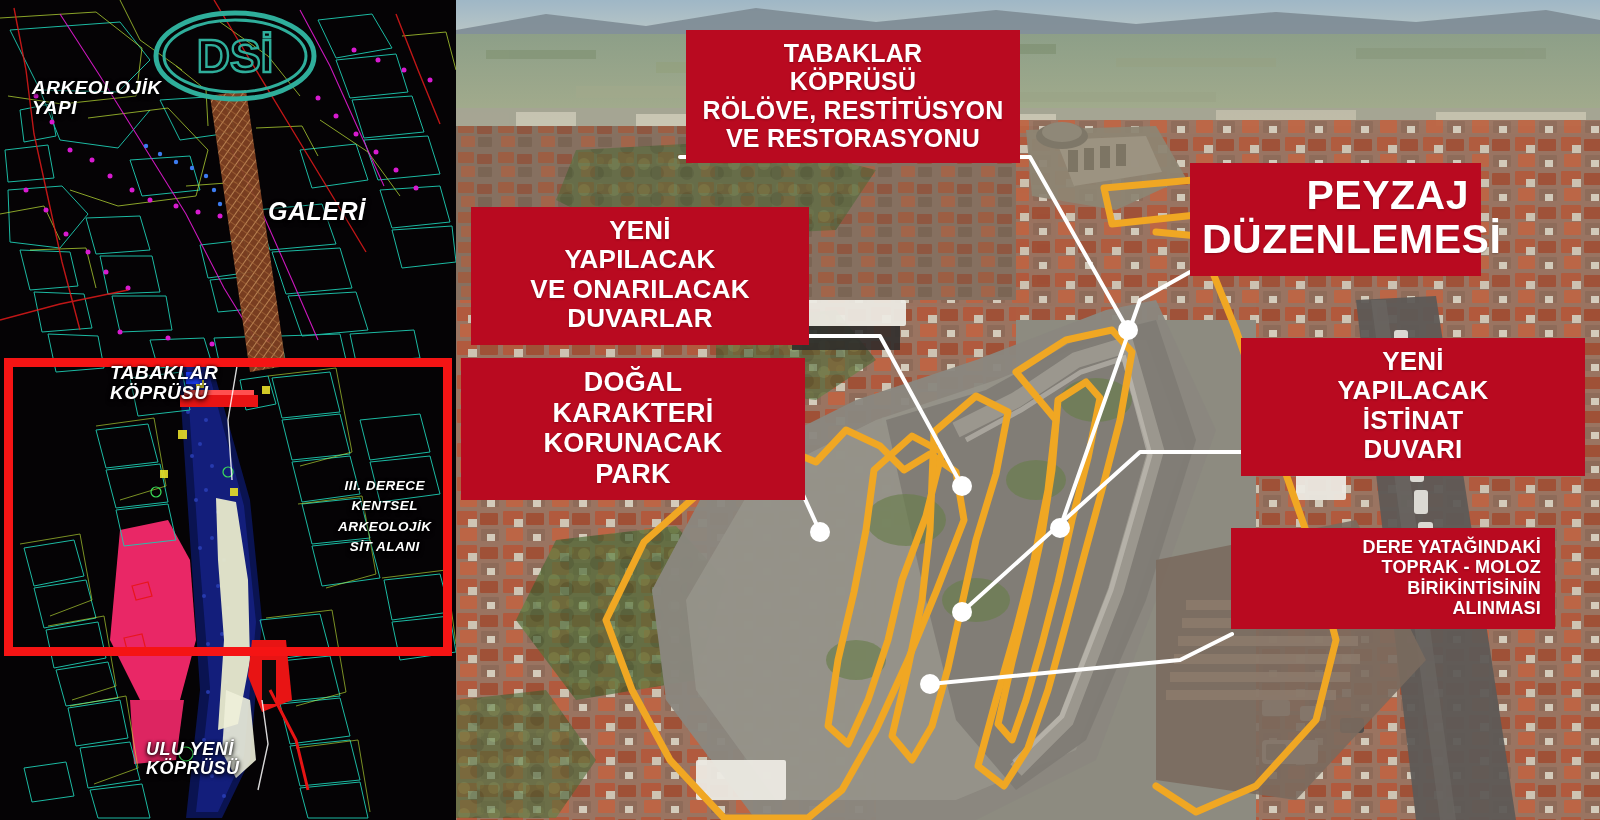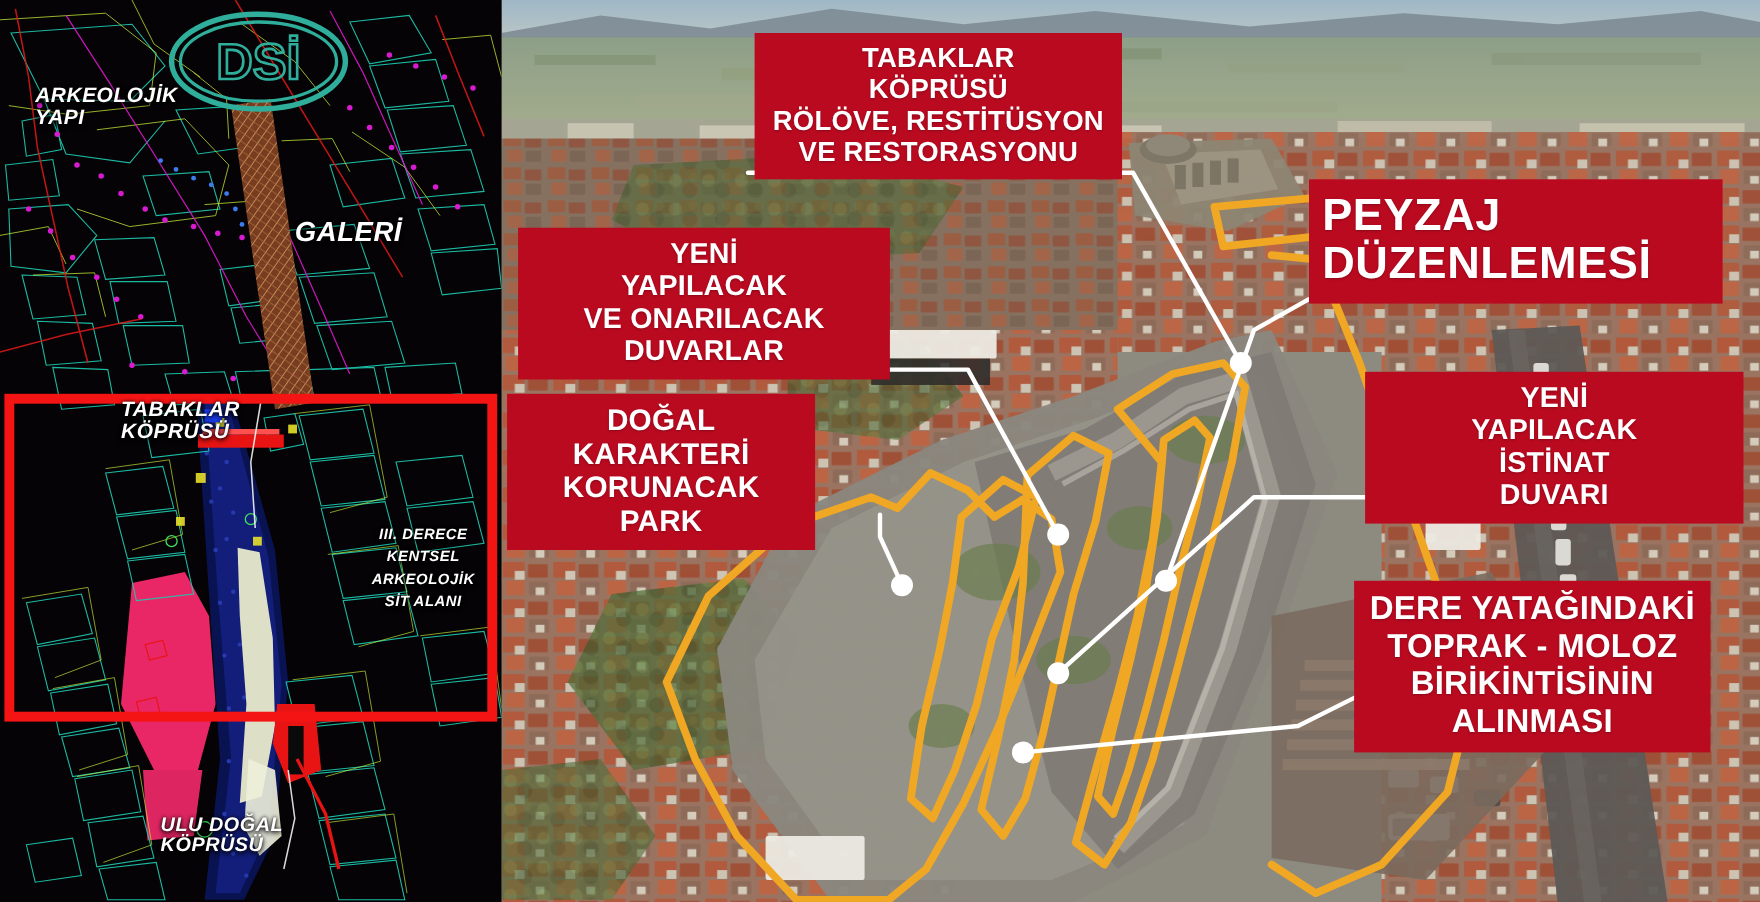--- a/index.html
+++ b/index.html
@@ -78,25 +78,25 @@
     font-weight: 800;
     text-align: center;
     line-height: 1.13;
     white-space: pre-line;
     padding: 9px 14px 11px 14px;
     z-index: 60;
     text-shadow: 0 1px 2px rgba(0,0,0,.25);
     letter-spacing: 0.2px;
   }
   #callout-tabaklar { left: 686px; top: 30px;  width: 334px; font-size: 25px; }
-  #callout-peyzaj   { left: 1190px; top: 163px; width: 376px; font-size: 41px; line-height: 1.08; letter-spacing:0.5px; text-align:left; padding: 10px 12px 14px; }
+  #callout-peyzaj   { left: 1190px; top: 163px; width: 291px; font-size: 41px; line-height: 1.08; letter-spacing:0.5px; text-align:right; padding: 10px 12px 14px; }
   #callout-duvarlar { left: 471px; top: 207px; width: 338px; font-size: 26px; }
-  #callout-park     { left: 461px; top: 358px; width: 280px; font-size: 27px; }
+  #callout-park     { left: 461px; top: 358px; width: 344px; font-size: 27px; }
   #callout-istinat  { left: 1241px; top: 338px; width: 344px; font-size: 26px; }
-  #callout-dere     { left: 1231px; top: 528px; width: 324px; font-size: 30px; }
+  #callout-dere     { left: 1231px; top: 528px; width: 324px; font-size: 18px; text-align: right; }
 
   
   #leaders { position: absolute; left: 0; top: 0; width: 1600px; height: 820px; z-index: 50; pointer-events: none; }
 </style>
 </head>
 <body>
 
 <div id="stage">
 
   <div id="cad-panel">
@@ -336,21 +336,21 @@
 
     <div class="cad-label" id="label-arkeolojik">ARKEOLOJİK
 YAPI</div>
     <div class="cad-label" id="label-galeri">GALERİ</div>
     <div class="cad-label" id="label-tabaklar">TABAKLAR
 KÖPRÜSÜ</div>
     <div class="cad-label" id="label-sit">III. DERECE
 KENTSEL
 ARKEOLOJİK
 SİT ALANI</div>
-    <div class="cad-label" id="label-ulucami">ULU DOĞAL
+    <div class="cad-label" id="label-ulucami">ULU YENİ
 KÖPRÜSÜ</div>
 
     <svg id="dsi-logo" viewBox="0 0 166 92">
       <ellipse cx="83" cy="46" rx="79" ry="43" fill="none" stroke="#2fae9b" stroke-width="5"></ellipse>
       <ellipse cx="83" cy="46" rx="71" ry="36" fill="none" stroke="#2fae9b" stroke-width="3"></ellipse>
       <text x="83" y="62" text-anchor="middle" font-family="'Liberation Sans', sans-serif" font-size="46" font-weight="700" fill="none" stroke="#2fae9b" stroke-width="2.4">DSİ</text>
     </svg>
   </div>
 
   <div id="aerial">

